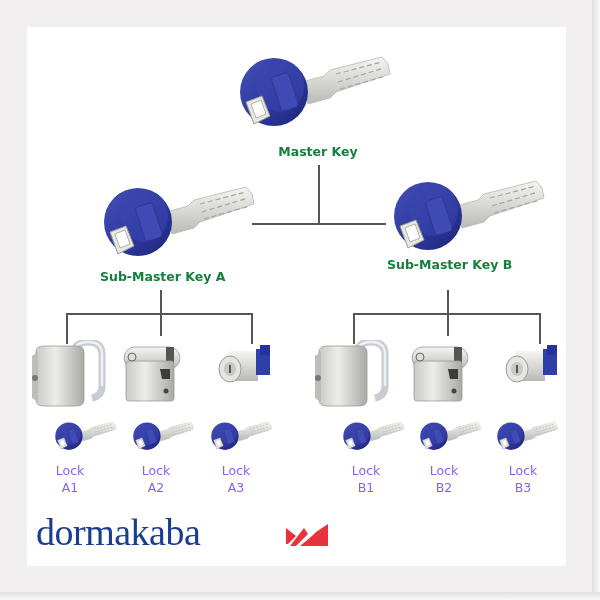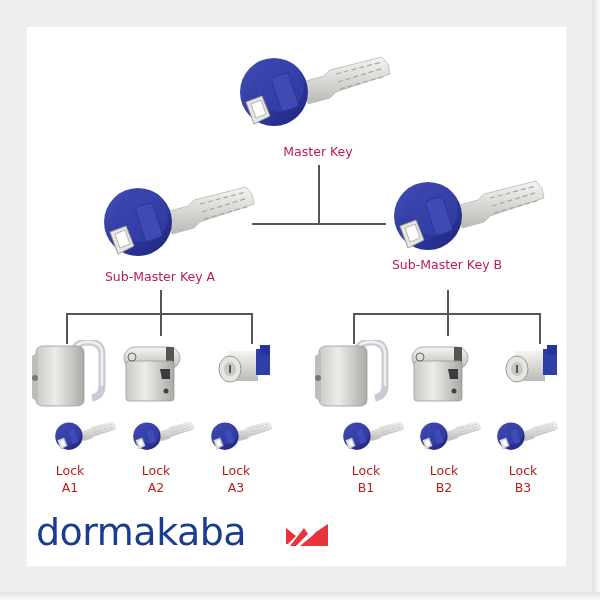--- a/index.html
+++ b/index.html
@@ -4,26 +4,26 @@
 <style>
   html, body { margin:0; padding:0; }
   body { width:600px; height:600px; background:#f0eeee; position:relative; overflow:hidden;
          font-family:"DejaVu Sans", "Liberation Sans", sans-serif; color:#222; }
   .frame-shadow-r { position:absolute; left:592px; top:0; width:8px; height:600px;
          background:linear-gradient(90deg,#e2e0e0,#fafafa); }
   .frame-shadow-b { position:absolute; left:0; top:592px; width:600px; height:8px;
          background:linear-gradient(180deg,#e2e0e0,#fafafa); }
   .panel { position:absolute; left:27px; top:27px; width:539px; height:539px; background:#ffffff; }
   .line { position:absolute; background:#555; }
-  .label { position:absolute; text-align:center; font-size:12.5px; line-height:17px; color:#be185d; white-space:nowrap; }
-  .lock-label { position:absolute; text-align:center; font-size:12.5px; line-height:17px; width:60px; color:#b91c1c; }
+  .label { position:absolute; text-align:center; font-size:12.5px; line-height:17px; color:#15803d; white-space:nowrap;font-weight:bold; }
+  .lock-label { position:absolute; text-align:center; font-size:12.5px; line-height:17px; width:60px; color:#8b5cf6; }
   .key { position:absolute; }
   .lock { position:absolute; }
   .logo { position:absolute; left:36px; top:510px; font-size:38px; font-weight:normal;
-          letter-spacing:-0.5px; color:#1a3d8f; line-height:44px; }
+          letter-spacing:-0.5px; color:#1a3d8f; line-height:44px;font-family:Liberation Serif, serif; }
   .logo-mark { position:absolute; left:286px; top:524px; }
 </style>
 </head>
 <body>
 
 <div class="frame-shadow-r"></div>
 <div class="frame-shadow-b"></div>
 
 <svg width="0" height="0" style="position:absolute">
   <defs>

